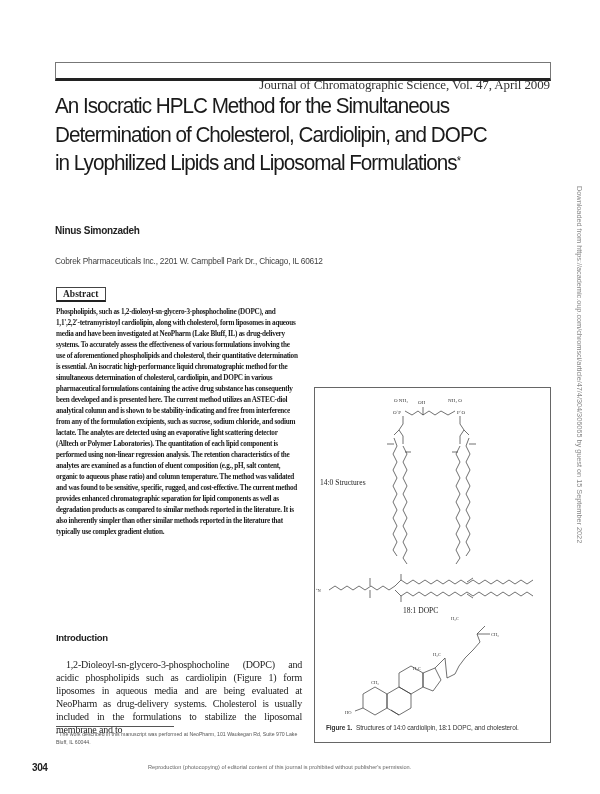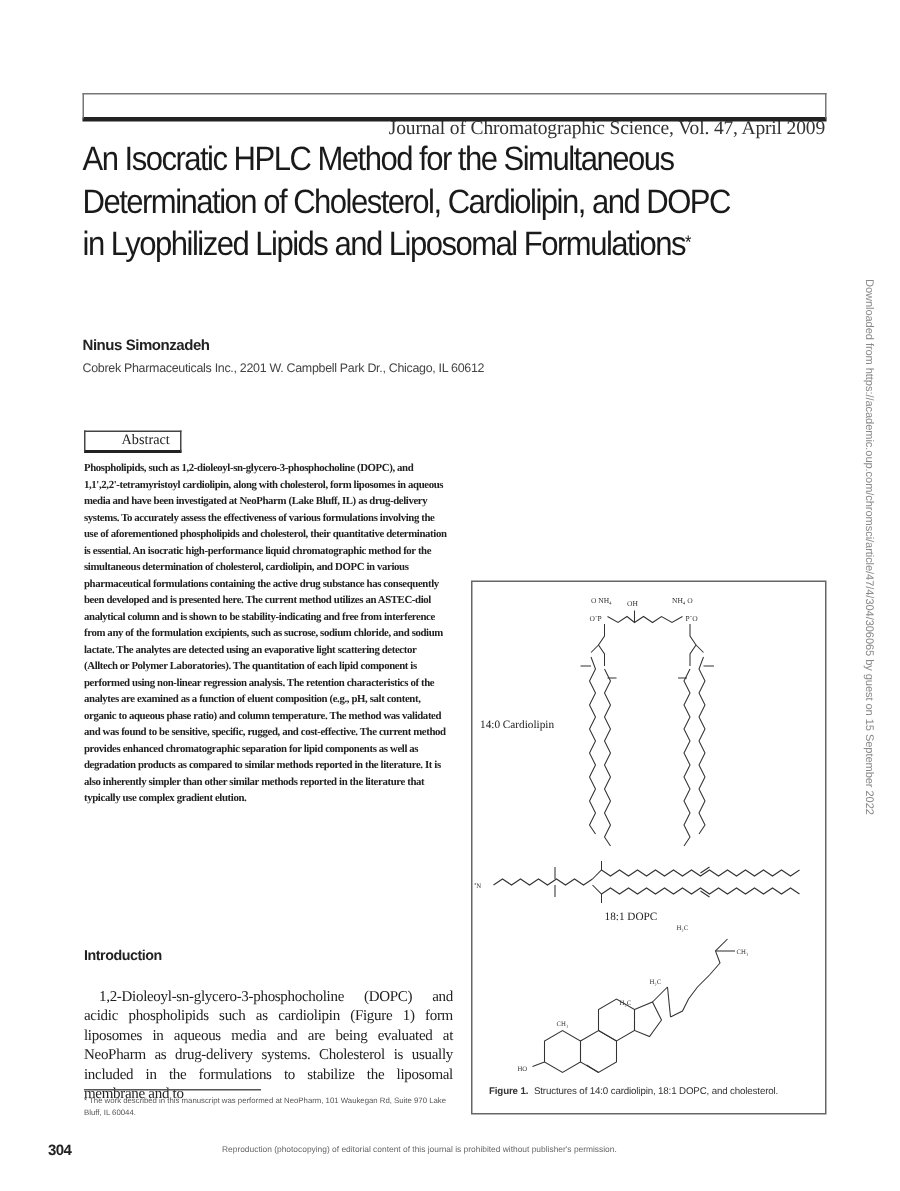--- a/index.html
+++ b/index.html
@@ -3,22 +3,22 @@
 <meta charset="utf-8">
 <style>
   html, body { margin:0; padding:0; background:#fff; }
   body { width:600px; height:794px; position:relative; overflow:hidden; color:#222; font-family:"Liberation Serif", serif; }
   .abs { position:absolute; }
   .journal-line { right:50px; top:29px; font-size:13px; color:#333; font-family:"Liberation Serif", serif; letter-spacing:-0.1px;margin-top:48px; }
   .header-box { left:55px; top:62px; width:494px; height:15px; border:1px solid #777; border-bottom:3px solid #222; }
   .title { left:55px; top:92px; width:500px; font-family:"Liberation Sans", sans-serif; font-size:22.5px; line-height:28.5px; color:#1a1a1a; letter-spacing:-1.1px; transform:scaleX(0.92); transform-origin:left top; }
   .title sup { font-size:12px; vertical-align:top; position:relative; top:-2px; }
   .author { left:55px; top:225px; font-family:"Liberation Sans", sans-serif; font-weight:bold; font-size:10px; color:#222; letter-spacing:-0.3px; }
-  .affil { left:55px; top:240px; font-family:"Liberation Sans", sans-serif; font-size:8.3px; color:#444; letter-spacing:-0.2px; }
-  .abstract-label { left:56px; top:287px; border:1px solid #444; border-bottom:2px solid #222; padding:1px 7px 1px 24px; font-family:"Liberation Serif", serif; font-size:9.5px; font-weight:normal; color:#222; }
+  .affil { left:55px; top:256px; font-family:"Liberation Sans", sans-serif; font-size:8.3px; color:#444; letter-spacing:-0.2px; }
+  .abstract-label { left:56px; top:287px; border:1px solid #444; border-bottom:2px solid #222; padding:1px 7px 1px 6px; font-family:"Liberation Serif", serif; font-size:9.5px; font-weight:bold; color:#222; }
   .abstract-text { left:56px; top:307px; width:244px; font-family:Liberation Serif, serif; font-size:7.2px; line-height:11px; color:#222; letter-spacing:-0.25px; font-weight:bold; text-align:left; }
   .intro-head { left:56px; top:632px; font-family:"Liberation Sans", sans-serif; font-weight:bold; font-size:9.5px; color:#222; letter-spacing:-0.3px; }
   .intro-text { left:56px; top:658px; width:246px; font-size:10px; line-height:13px; color:#222; text-align:justify; letter-spacing:-0.2px; }
   .right-text { left:315px; top:286px; width:236px; font-size:8.7px; line-height:12.5px; color:#222; text-align:justify; letter-spacing:-0.25px; }
   .p-indent { text-indent:10px; display:block; }
   .footnote-rule { left:56px; top:726px; width:118px; border-top:1px solid #555; }
   .footnote { left:56px; top:730px; width:250px; font-size:5.2px; line-height:8px; color:#555; font-family:"Liberation Sans", sans-serif; }
   .page-num { left:32px; top:762px; font-family:"Liberation Sans", sans-serif; font-weight:bold; font-size:10px; color:#222; letter-spacing:-0.4px; }
   .repro { left:148px; top:764px; font-family:"Liberation Sans", sans-serif; font-size:5.6px; color:#666; }
   .side-watermark { left:574px; top:186px; width:10px; height:410px; }
@@ -103,21 +103,21 @@
       <line x1="40" y1="323" x2="48" y2="320"></line>
     </g>
     <text x="136" y="232" font-size="4.5" fill="#333" font-family="Liberation Serif, serif">H₃C</text>
     <text x="176" y="248" font-size="4.5" fill="#333" font-family="Liberation Serif, serif">CH₃</text>
     <text x="118" y="268" font-size="4.5" fill="#333" font-family="Liberation Serif, serif">H₃C</text>
     <text x="98" y="282" font-size="4.5" fill="#333" font-family="Liberation Serif, serif">H₃C</text>
     <text x="56" y="296" font-size="4.5" fill="#333" font-family="Liberation Serif, serif">CH₃</text>
     <text x="30" y="326" font-size="4.5" fill="#333" font-family="Liberation Serif, serif">HO</text>
     <text x="1" y="204" font-size="4.5" fill="#333" font-family="Liberation Serif, serif">⁺N</text>
   </svg>
-  <div class="abs cmp-label" style="left:5px;top:90px">14:0 Cardiolipin</div>
+  <div class="abs cmp-label" style="left:5px;top:90px">14:0 Structures</div>
   <div class="abs cmp-label" style="left:88px;top:218px">18:1 DOPC</div>
 </div>
 <div class="abs fig-caption"><b>Figure 1.</b> <span>Structures of 14:0 cardiolipin, 18:1 DOPC, and cholesterol.</span></div>
 
 <div class="abs footnote-rule"></div>
 <div class="abs footnote">* The work described in this manuscript was performed at NeoPharm, 101 Waukegan Rd, Suite 970 Lake Bluff, IL 60044.</div>
 
 <div class="abs page-num">304</div>
 <div class="abs repro">Reproduction (photocopying) of editorial content of this journal is prohibited without publisher's permission.</div>
 

